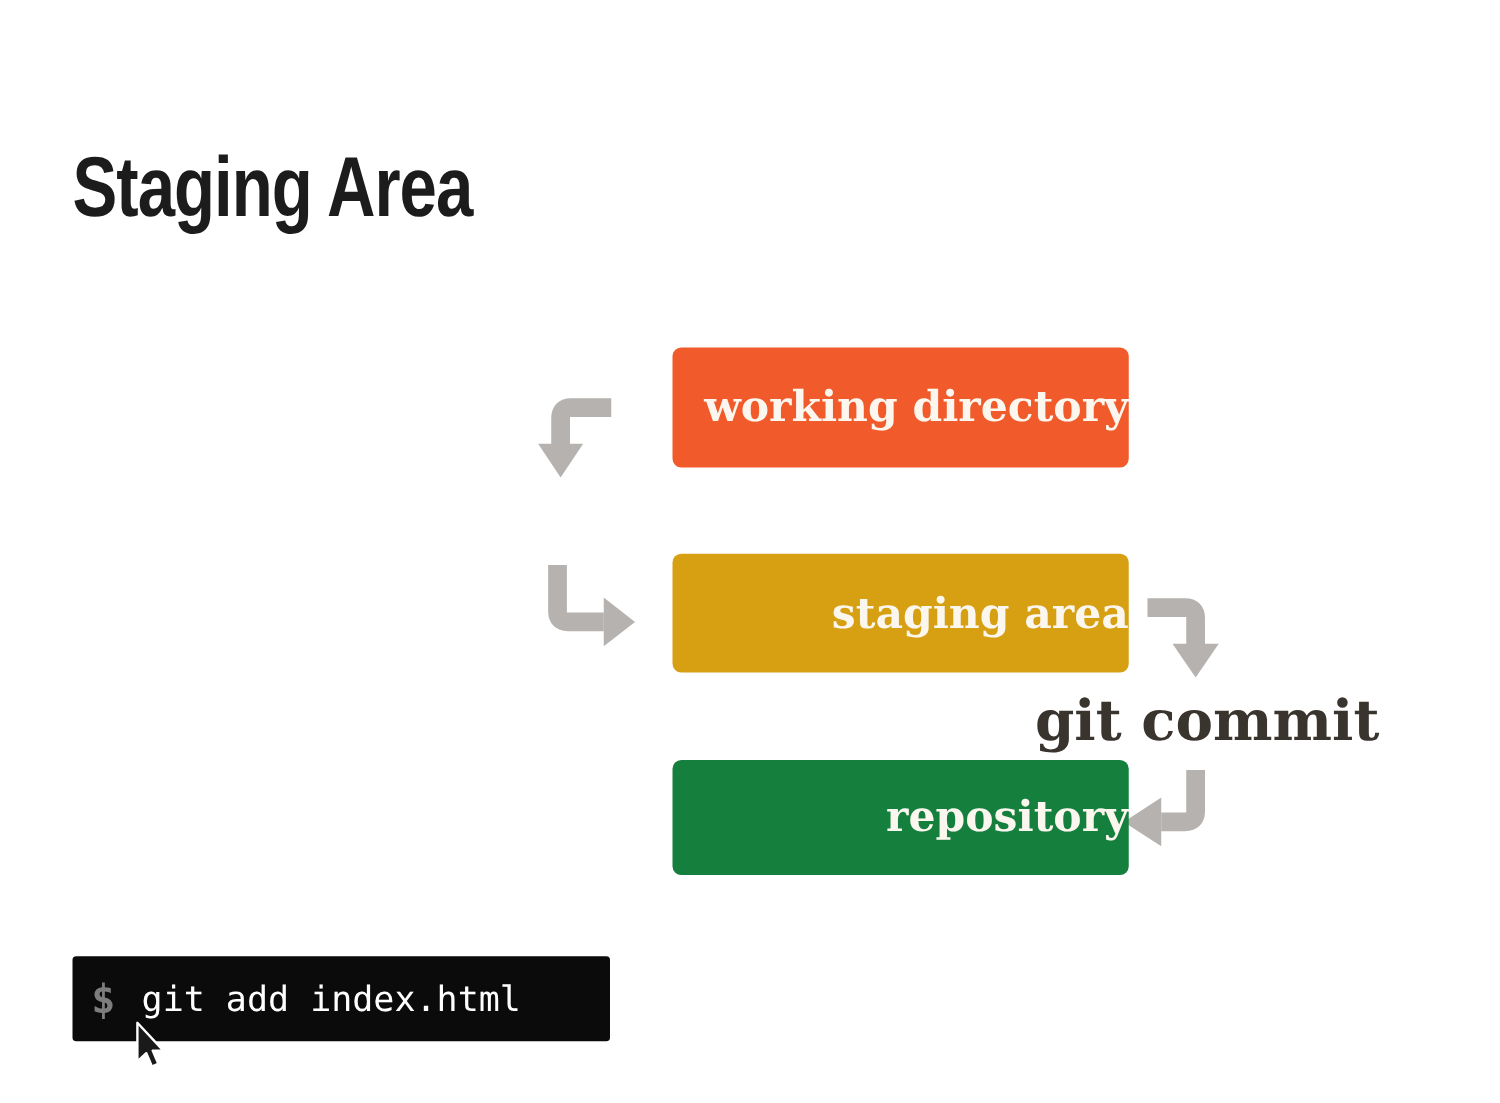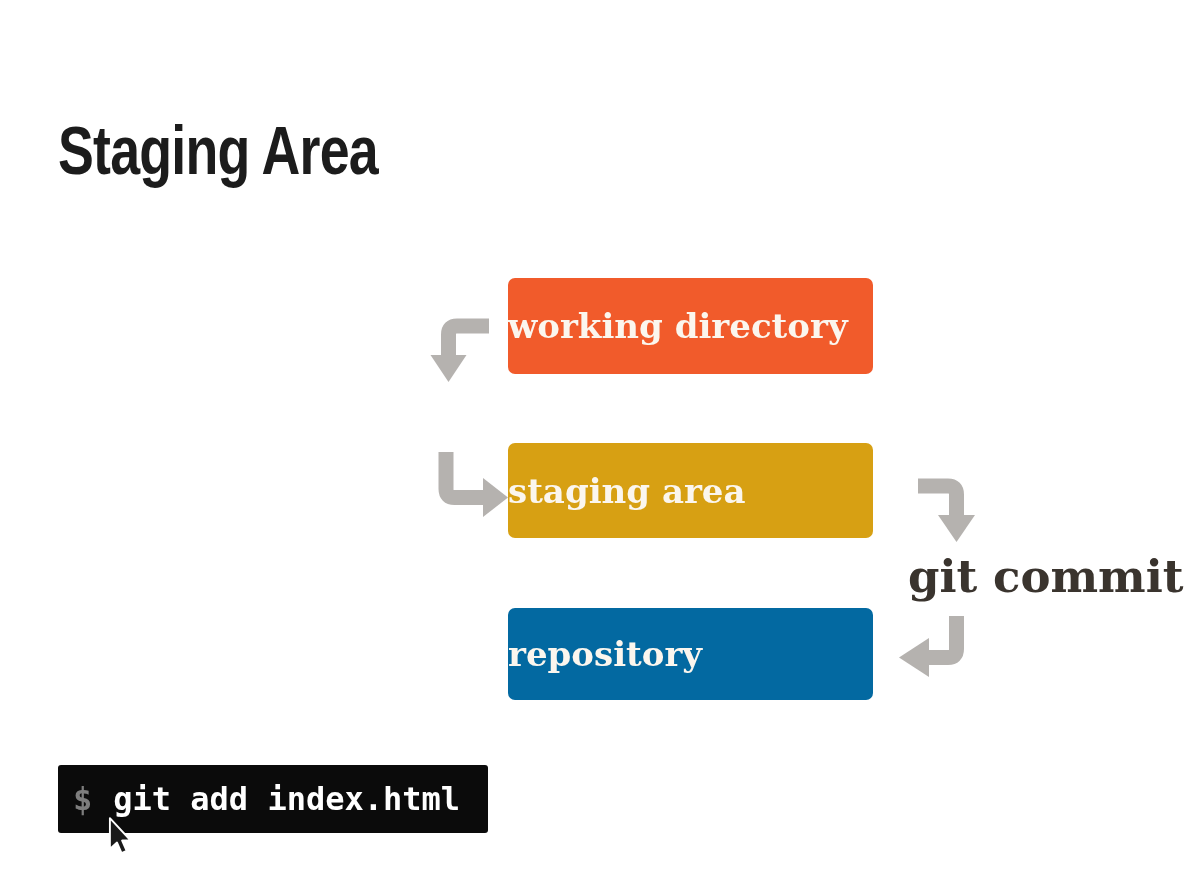--- a/index.html
+++ b/index.html
@@ -41,26 +41,26 @@
     stroke-width: 15;
     stroke-linecap: butt;
   }
   .arrow-head {
     fill: var(--arrow-color, #b5b2af);
     stroke: none;
   }
 
   .flow-box {
     position: absolute;
-    left: 508px;
+    left: 538px;
     width: 365px;
     border-radius: 7px;
     display: flex;
     align-items: center;
-    justify-content: flex-start;
+    justify-content: flex-end;
   }
   .flow-box.box-working   { top: 278px; height: 96px; }
   .flow-box.box-staging   { top: 443px; height: 95px; }
   .flow-box.box-repository{ top: 608px; height: 92px; }
 
   .flow-box .box-label {
     font-family: "DejaVu Serif", serif;
     font-weight: 700;
     font-size: 34px;
     color: #fbf6ee;
@@ -70,21 +70,21 @@
   .arrow-label {
     position: absolute;
     font-family: "DejaVu Serif", serif;
     font-weight: 700;
     font-size: 45px;
     line-height: 1;
     color: #3a342e;
     white-space: nowrap;
   }
   .label-git-add    { left: 379px; top: 394px; }
-  .label-git-commit { left: 908px; top: 554px; }
+  .label-git-commit { left: 828px; top: 554px; }
 
   .terminal {
     position: absolute;
     left: 58px;
     top: 765px;
     width: 430px;
     height: 68px;
     background: #0b0b0b;
     border-radius: 3px;
     display: flex;
@@ -92,22 +92,22 @@
     padding-left: 15px;
   }
   .terminal .prompt {
     font-family: "DejaVu Sans Mono", monospace;
     font-weight: 700;
     font-size: 32px;
     color: #7d7d7d;
   }
   .terminal .command {
     font-family: "DejaVu Sans Mono", monospace;
-    font-weight: 700;
-    font-size: 32px;
+    font-weight: 400;
+    font-size: 28px;
     color: #ffffff;
     margin-left: 21px;
     white-space: nowrap;
   }
 
   .mouse-cursor {
     position: absolute;
     left: 108px;
     top: 817px;
     width: 24px;
@@ -145,21 +145,21 @@
   </svg>
 
   <div class="flow-box box-working" style="background-color: rgb(241, 91, 43);">
     <span class="box-label">working directory</span>
   </div>
 
   <div class="flow-box box-staging" style="background-color: rgb(215, 160, 19);">
     <span class="box-label">staging area</span>
   </div>
 
-  <div class="flow-box box-repository" style="background-color: #0369a1;">
+  <div class="flow-box box-repository" style="background-color: #15803d;">
     <span class="box-label">repository</span>
   </div>
 
 
   <div class="arrow-label label-git-commit" style="color: rgb(58, 52, 46);">git commit</div>
 
   <div class="terminal" style="background-color: rgb(11, 11, 11);">
     <span class="prompt" style="color: rgb(125, 125, 125);">$</span>
     <span class="command" style="color: rgb(255, 255, 255);">git add index.html</span>
   </div>

